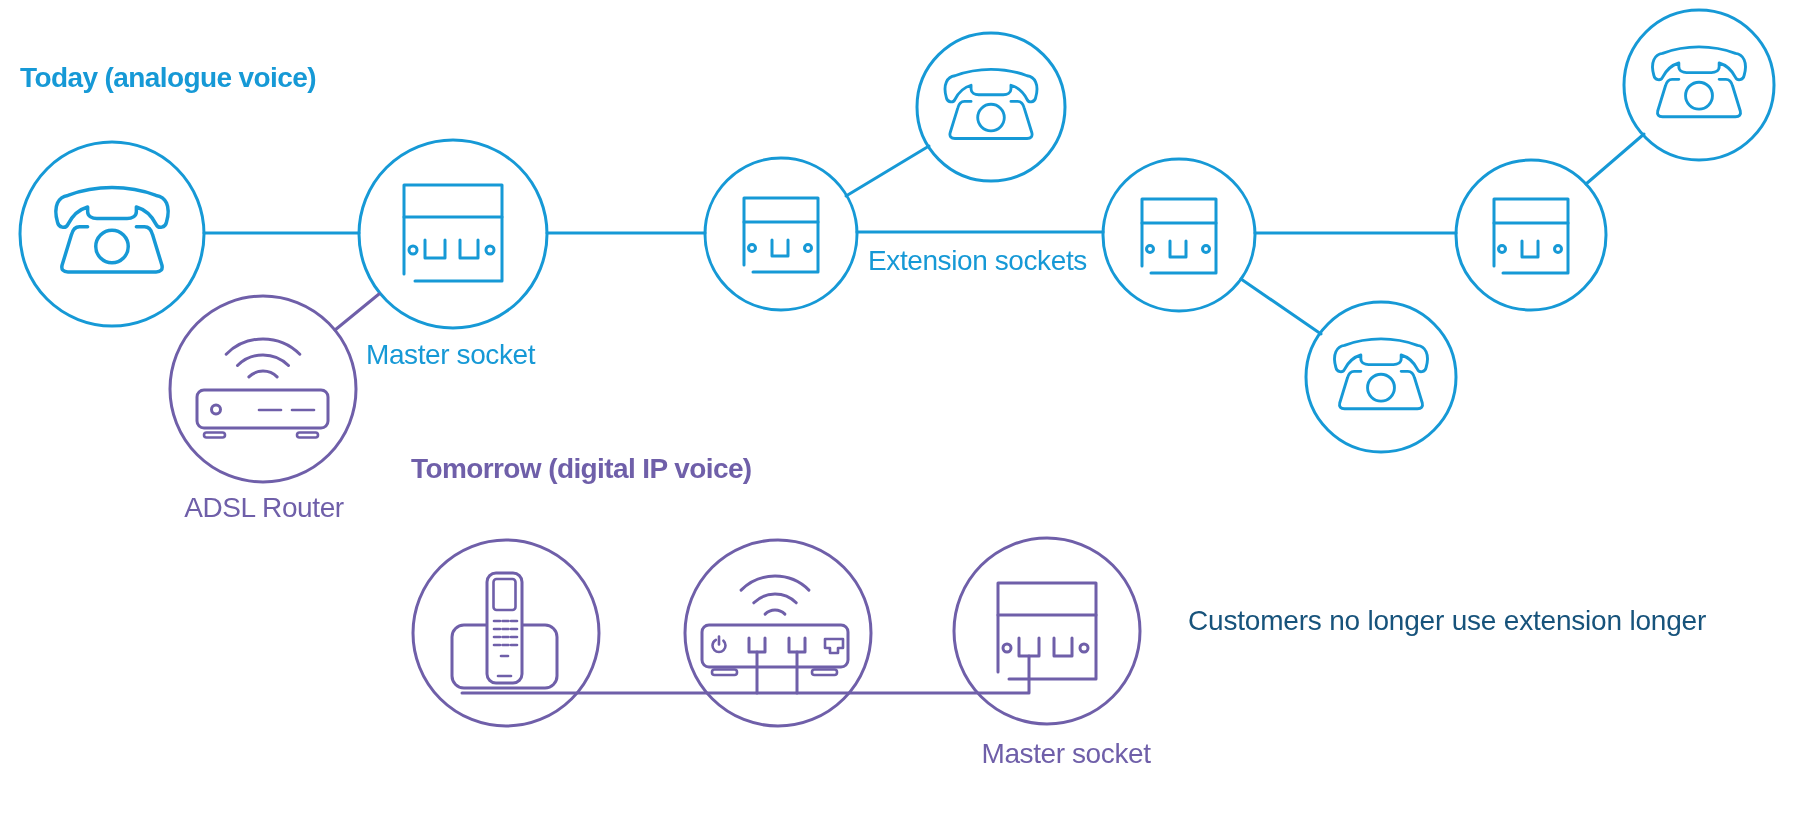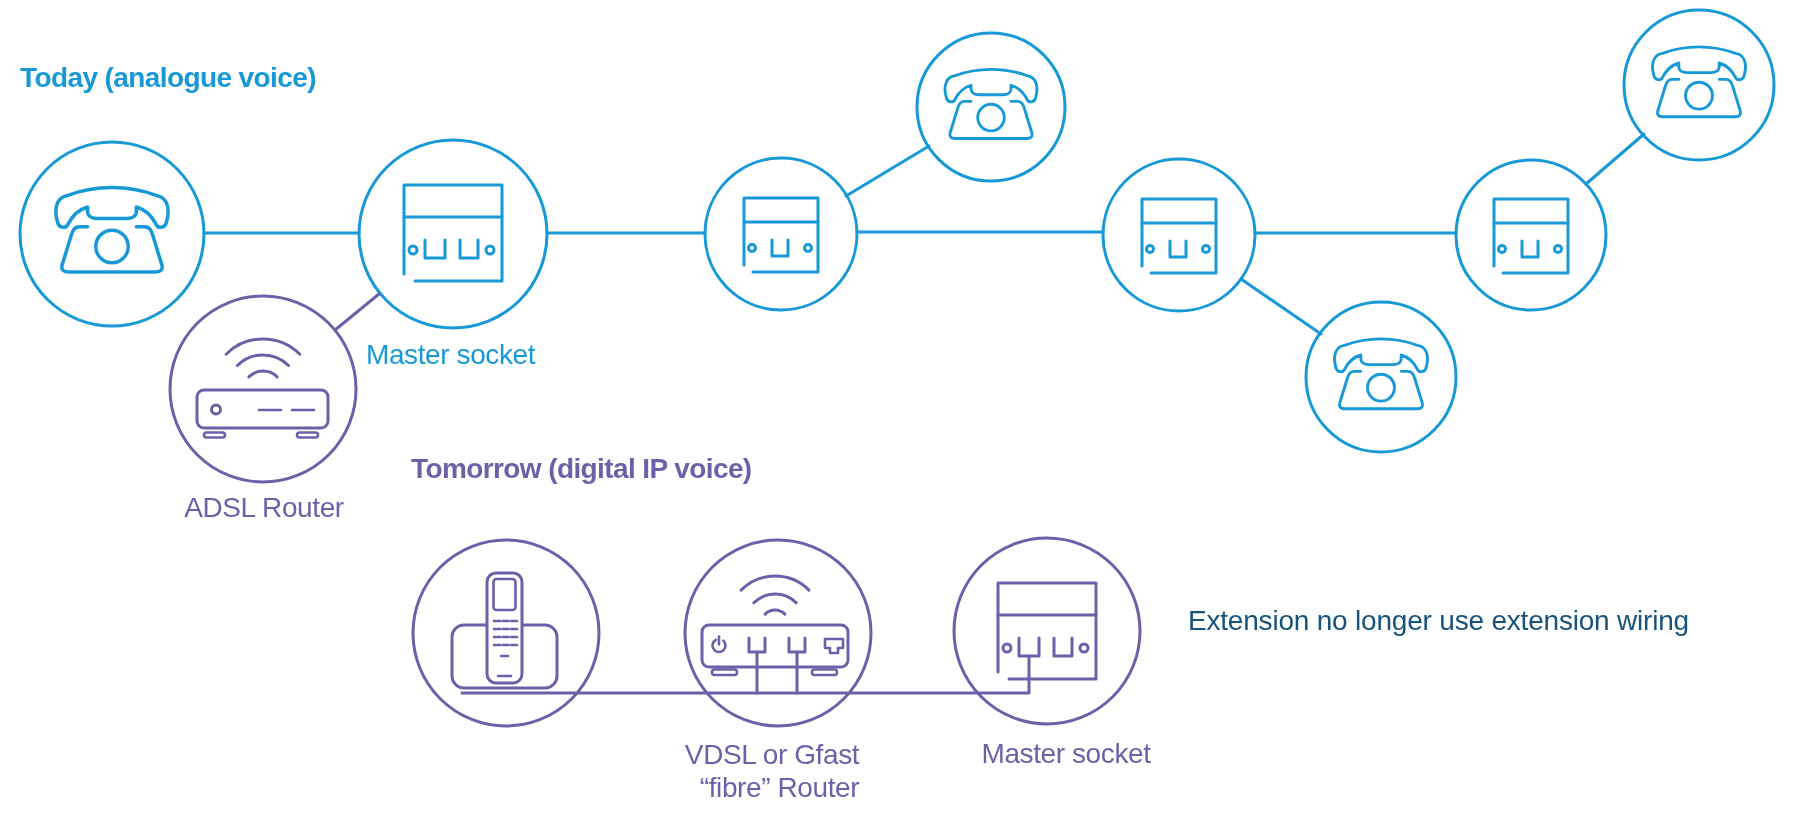--- a/index.html
+++ b/index.html
@@ -199,27 +199,24 @@
       </g>
     </g>
   </svg>
 
   <div class="lbl title blue-text" style="left:20px;top:62px;">Today (analogue voice)</div>
 
   <div class="lbl node-label blue-text" style="left:366px;top:339px;">Master socket</div>
 
   <div class="lbl node-label purple-text centered" style="left:264px;top:492px;">ADSL Router</div>
 
+  <div class="lbl node-label blue-text" style="left:868px;top:245px;">Extension sockets</div>
 
   <div class="lbl title purple-text" style="left:411px;top:453px;">Tomorrow (digital IP voice)</div>
 
-  <div class="lbl node-label purple-text centered two-line" style="left:772px;top:738px;">
-    <div>VDSL or Gfast</div>
-    <div>“fibre” Router</div>
+
+  <div class="lbl node-label purple-text centered" style="left:1066px;top:738px;">Master socket</div>
+
+  <div class="lbl note" style="left:1188px;top:603px;">
+    <div>Customers no longer use extension longer</div>
   </div>
 
-  <div class="lbl node-label purple-text centered" style="left:1066px;top:738px;">Master socket</div>
-
-  <div class="lbl note" style="left:1188px;top:603px;">
-    <div>Extension no longer use extension wiring</div>
-  </div>
-
 </div>
 
 </body></html>

